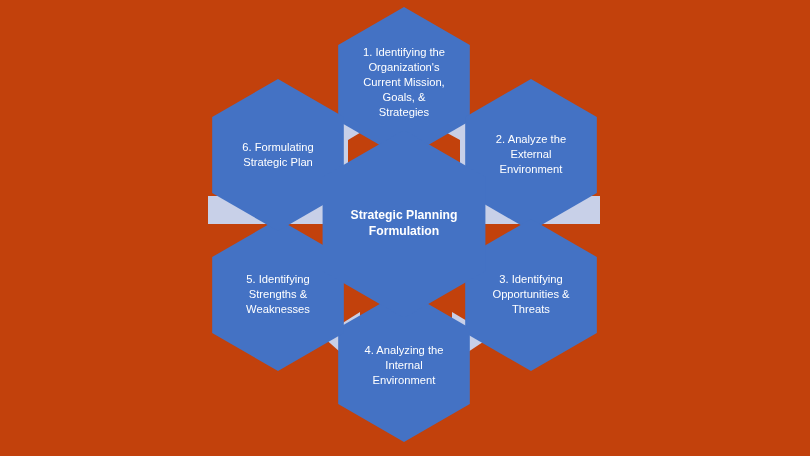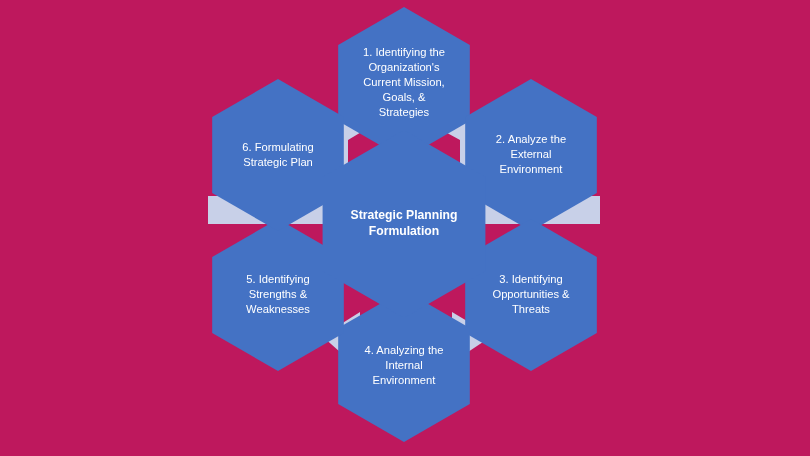--- a/index.html
+++ b/index.html
@@ -10,21 +10,21 @@
   body {
     width: 810px;
     height: 456px;
     overflow: hidden;
     font-family: "Liberation Sans", sans-serif;
   }
   #diagram-root {
     position: relative;
     width: 810px;
     height: 456px;
-    background: #be185d;
+    background: #c2410c;
   }
   #hex-svg {
     position: absolute;
     left: 0;
     top: 0;
     width: 810px;
     height: 456px;
     display: block;
   }
   .hex-label {

